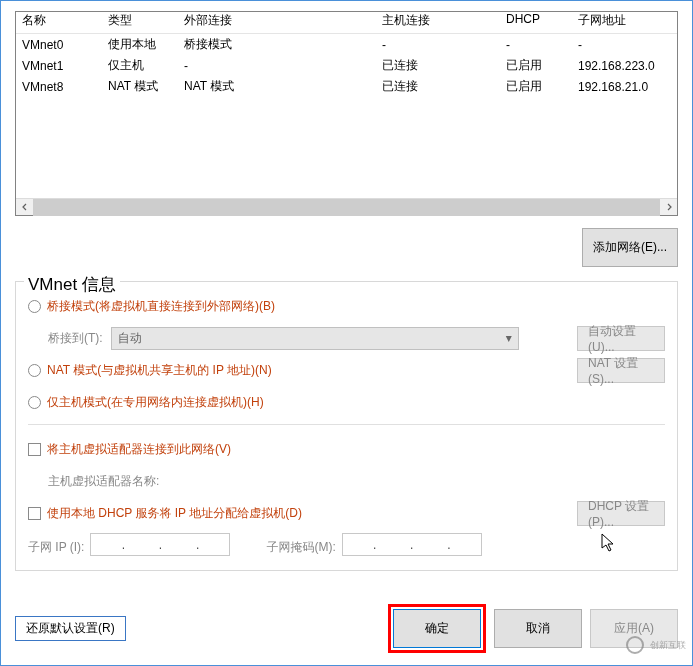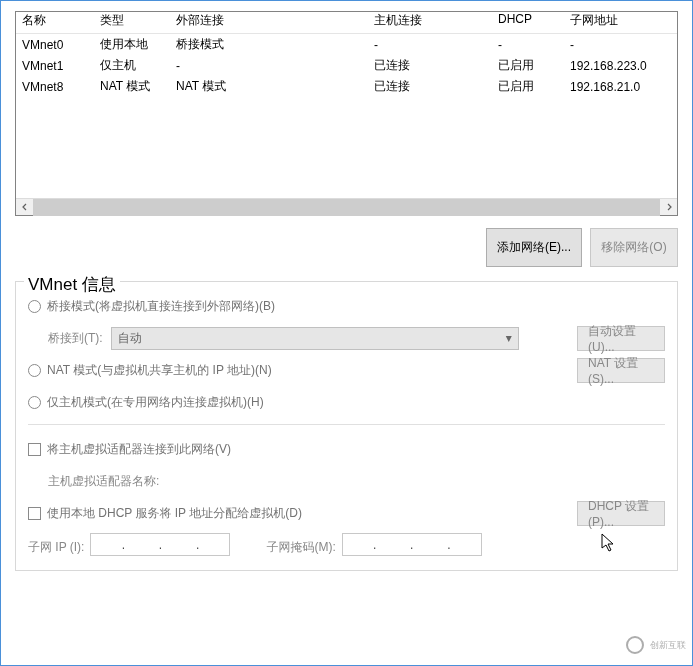--- a/index.html
+++ b/index.html
@@ -11,40 +11,40 @@
 .titlebar .close { width: 40px; height: 30px; display: flex; align-items: center; justify-content: center; font-size: 16px; }
 .body { padding: 10px 14px 10px 14px; display: flex; flex-direction: column; flex: 1; }
 .listbox { border: 1px solid #828282; height: 205px; display: flex; flex-direction: column; background: #fff; }
 .list-header, .list-row { display: flex; }
 .list-header { height: 22px; align-items: flex-start; border-bottom: 1px solid #e5e5e5; }
 .list-header > div { padding: 0 6px; color: #000; }
 .list-rows { flex: 1; overflow: hidden; background: #fff; }
 .list-row { height: 21px; align-items: center; }
 .list-row > div { padding: 0 6px; white-space: nowrap; }
 .col-name { width: 78px; }
-.col-type { width: 76px; }
+.col-type { width: 76px; margin-left: 8px; }
 .col-ext { width: 198px; }
 .col-host { width: 124px; }
 .col-dhcp { width: 72px; }
 .col-sub { width: 100px; }
 .scroll { height: 17px; background: #f0f0f0; border-top: 1px solid #dcdcdc; display: flex; align-items: center; }
 .scroll .arrow { width: 17px; height: 17px; display: flex; align-items: center; justify-content: center; color: #606060; }
 .scroll .track { flex: 1; height: 17px; background: #f0f0f0; position: relative; }
 .scroll .thumb { position: absolute; left: 0; top: 0; height: 17px; width: 100%; background: #cdcdcd; }
 .btnrow { display: flex; justify-content: flex-end; gap: 8px; margin: 12px 0 14px 0; }
 .btn { height: 39px; min-width: 88px; padding: 0 10px; background: #e1e1e1; border: 1px solid #adadad; display: inline-flex; align-items: center; justify-content: center; cursor: pointer; }
 .btn.disabled { color: #888; background: #e8e8e8; border-color: #c8c8c8; cursor: default; }
 .group { border: 1px solid #d8d8d8; padding: 10px 12px 14px 12px; margin-bottom: 10px; position: relative; }
 .group-title { position: absolute; top: -9px; left: 8px; background: #fff; padding: 0 4px; font-size: 17px; }
 .field { display: flex; align-items: center; min-height: 28px; margin-bottom: 4px; }
 .field.sub { margin-left: 20px; }
 .radio, .chk { width: 13px; height: 13px; margin-right: 6px; flex-shrink: 0; }
 .radio { border: 1px solid #8a8a8a; border-radius: 50%; background: #fff; }
 .chk { border: 1px solid #8a8a8a; background: #fff; }
-.label { color: #737373; white-space: nowrap; }
+.label { color: #c2410c; white-space: nowrap; }
 .label.disabled { color: #888; }
 .select { flex: 1; height: 23px; background: #e6e6e6; border: 1px solid #c0c0c0; display: flex; align-items: center; padding: 0 6px; color: #666; margin: 0 8px; max-width: 408px; position: relative; }
 .select .caret { position: absolute; right: 6px; color: #666; }
 .rightbtn { width: 84px; height: 25px; margin-left: auto; }
 .divider { border-top: 1px solid #e0e0e0; margin: 8px 0 10px 0; }
 .iprow { display: flex; align-items: flex-end; gap: 6px; margin-top: 6px; }
 .ipbox { height: 23px; width: 140px; border: 1px solid #c8c8c8; background: #fff; display: flex; align-items: center; justify-content: space-around; color: #888; padding: 0 4px; }
 .dot { color: #444; }
 .footer { display: flex; align-items: center; padding: 8px 14px 12px 14px; gap: 8px; }
 .footer .spacer { flex: 1; }
@@ -111,21 +111,20 @@
         <div class="arrow">
           <svg width="8" height="8" viewBox="0 0 8 8">
               <path d="M3 1 L6 4 L3 7" fill="none" stroke="#606060" stroke-width="1.2"></path>
             </svg>
         </div>
       </div>
     </div>
 
     <div class="btnrow">
       <div class="btn">添加网络(E)...</div>
-      <div class="btn disabled">移除网络(O)</div>
     </div>
 
     <div class="group">
       <div class="group-title">VMnet 信息</div>
 
       <div class="field">
         <span class="radio"></span>
         <span class="label">桥接模式(将虚拟机直接连接到外部网络)(B)</span>
       </div>
       <div class="field sub">
@@ -184,20 +183,29 @@
             <span class="dot">.</span>
             <span>&nbsp;</span>
             <span class="dot">.</span>
             <span>&nbsp;</span>
         </div>
       </div>
     </div>
 
   </div>
 
+  <div class="footer">
+    <div class="restore">还原默认设置(R)</div>
+    <div class="spacer"></div>
+    <span class="ok-highlight">
+      <div class="btn">确定</div>
+    </span>
+    <div class="btn">取消</div>
+    <div class="btn disabled">应用(A)</div>
+  </div>
 
   <div class="cursor">
     <svg width="18" height="22" viewBox="0 0 18 22">
         <path d="M2 2 L2 16 L6 13 L9 19 L11 18 L8 12 L13 12 Z" fill="#fff" stroke="#000" stroke-width="1"></path>
       </svg>
   </div>
 
   <div class="watermark-logo">
     <div class="circ"></div>
     <div class="txt">创新互联</div>

